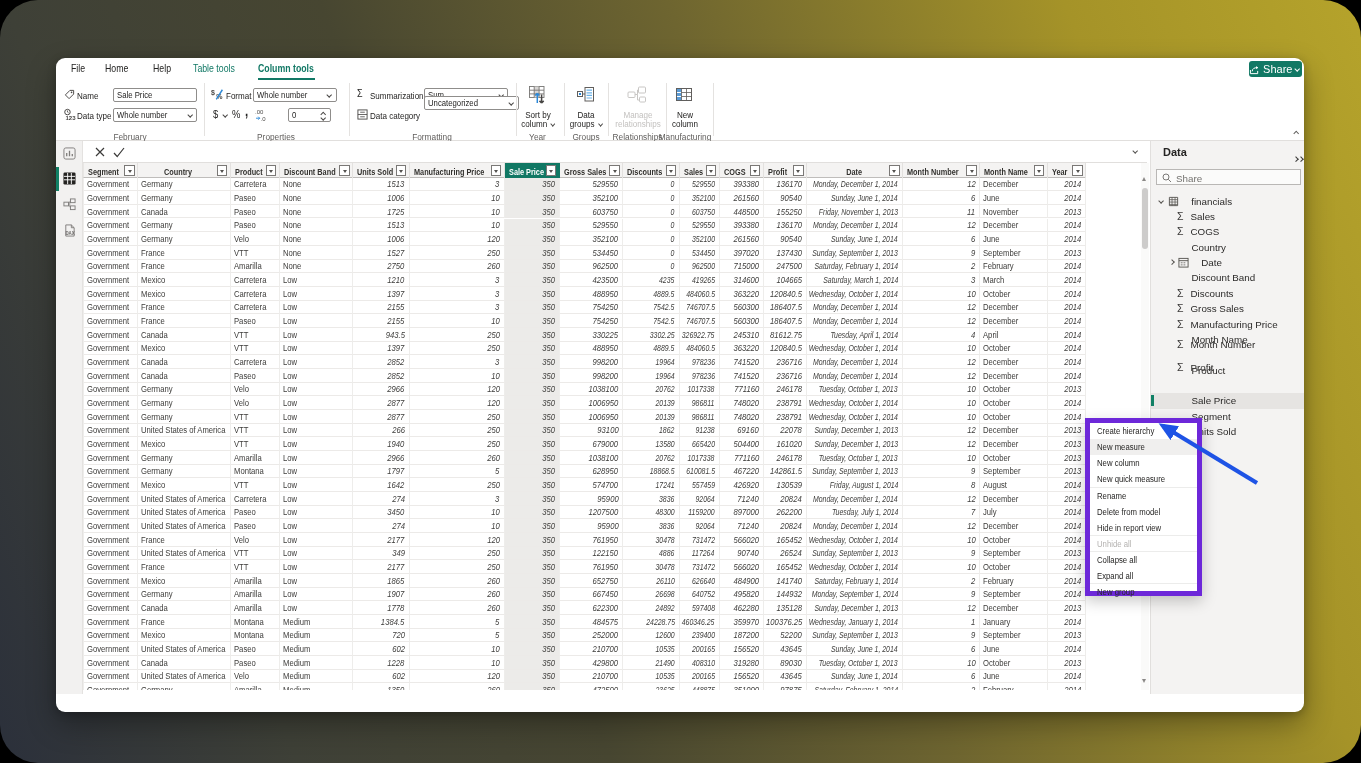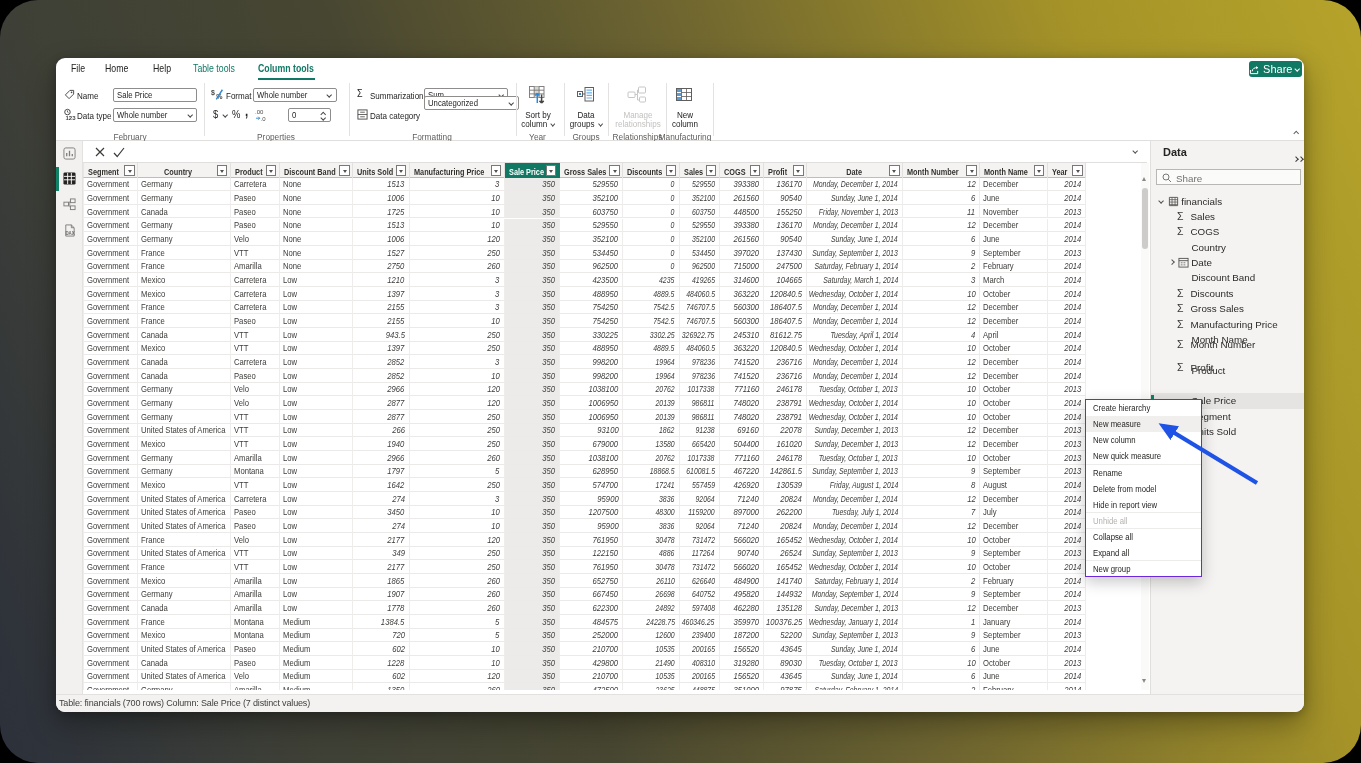--- a/index.html
+++ b/index.html
@@ -89,31 +89,31 @@
 #dtitle{position:absolute;left:12px;top:5px;font-size:11px;font-weight:bold;color:#252423}
 #dcollapse{position:absolute;left:143px;top:6px}
 #dcollapse .chev{width:4.4px;height:4.4px;border-width:1.3px}
 #dsearch{position:absolute;left:5px;top:27.5px;width:145px;height:16.5px;background:#fbfbfa;border:1px solid #b9b7b5;
  font-size:9.8px;color:#74726f;line-height:15px}
 #dsearch svg{position:absolute;left:5px;top:3.5px}
 #dsearch span{position:absolute;left:19px;top:1.5px}
 .titem{position:absolute;left:0;width:154px;height:15.35px;font-size:9.8px;color:#2b2a29;line-height:15.35px;white-space:nowrap}
 .titem .chev{width:4.2px;height:4.2px;border-color:#55534f;vertical-align:1.5px}
 .ticon{width:11px;height:11px;vertical-align:-2px;margin-left:5px}
-.tlabel{margin-left:2px}
+.tlabel{margin-left:12px}
 .tlabel2{margin-left:7px}
 .sig{font-size:10.5px;margin-left:26px;color:#3b3a39}
 .selrow{background:#e6e4e2}
 .selbar{position:absolute;left:0;top:2px;width:2.5px;height:11px;background:#118065}
 
 #status{position:absolute;left:0;top:636px;width:1248px;height:18px;background:#f3f2f1;border-top:1px solid #e3e1df;
  font-size:9px;letter-spacing:-.15px;color:#3f3e3c;line-height:17px;padding-left:3px}
 
-#menu{position:absolute;left:1085px;top:399px;width:117px;height:178px;background:#fff;
- border:1px solid #6d28d9;box-shadow:0 5px 14px rgba(0,0,0,.22);z-index:40}
+#menu{position:absolute;left:1085px;top:418px;width:117px;height:178px;background:#fff;
+ border:5px solid #6d28d9;box-shadow:0 5px 14px rgba(0,0,0,.22);z-index:40}
 .mi{height:16.15px;font-size:9.7px;color:#262524;line-height:16.15px;padding-left:7px;white-space:nowrap}
 .mi span{display:inline-block;transform:scaleX(.8);transform-origin:0 50%}
 .mhl{background:#f0efee}
 .mdis{color:#b4b2b0}
 .msep{border-bottom:1px solid #ececeb;height:16.15px}
 
 #ann{position:absolute;inset:0;z-index:60;pointer-events:none}
 </style></head>
 <body>
 <div id="stage">
@@ -2219,21 +2219,20 @@
 <div class="titem" style="top:175.50px"><span class="sig">Σ</span><span class="tlabel2">Manufacturing Price</span></div>
 <div class="titem" style="top:190.85px"><span class="tlabel2" style="margin-left:40.5px">Month Name</span></div>
 <div class="titem" style="top:196px"><span class="sig">Σ</span><span class="tlabel2">Month Number</span></div>
 <div class="titem" style="top:221.55px"><span class="tlabel2" style="margin-left:40.5px">Product</span></div>
 <div class="titem" style="top:219px"><span class="sig">Σ</span><span class="tlabel2">Profit</span></div>
 <div class="titem selrow" style="top:252.25px"><span class="selbar"></span><span class="tlabel2" style="margin-left:40.5px">Sale Price</span></div>
 <div class="titem" style="top:267.60px"><span class="tlabel2" style="margin-left:40.5px">Segment</span></div>
 <div class="titem" style="top:282.95px"><span class="tlabel2" style="margin-left:40.5px">Units Sold</span></div>
   </div>
 
-  <div id="status">Table: financials (700 rows) Column: Sale Price (7 distinct values)</div>
 </div>
 
 <div id="menu">
 <div class="mi"><span>Create hierarchy</span></div>
 <div class="mi mhl"><span>New measure</span></div>
 <div class="mi"><span>New column</span></div>
 <div class="mi msep"><span>New quick measure</span></div>
 <div class="mi"><span>Rename</span></div>
 <div class="mi"><span>Delete from model</span></div>
 <div class="mi msep"><span>Hide in report view</span></div>

